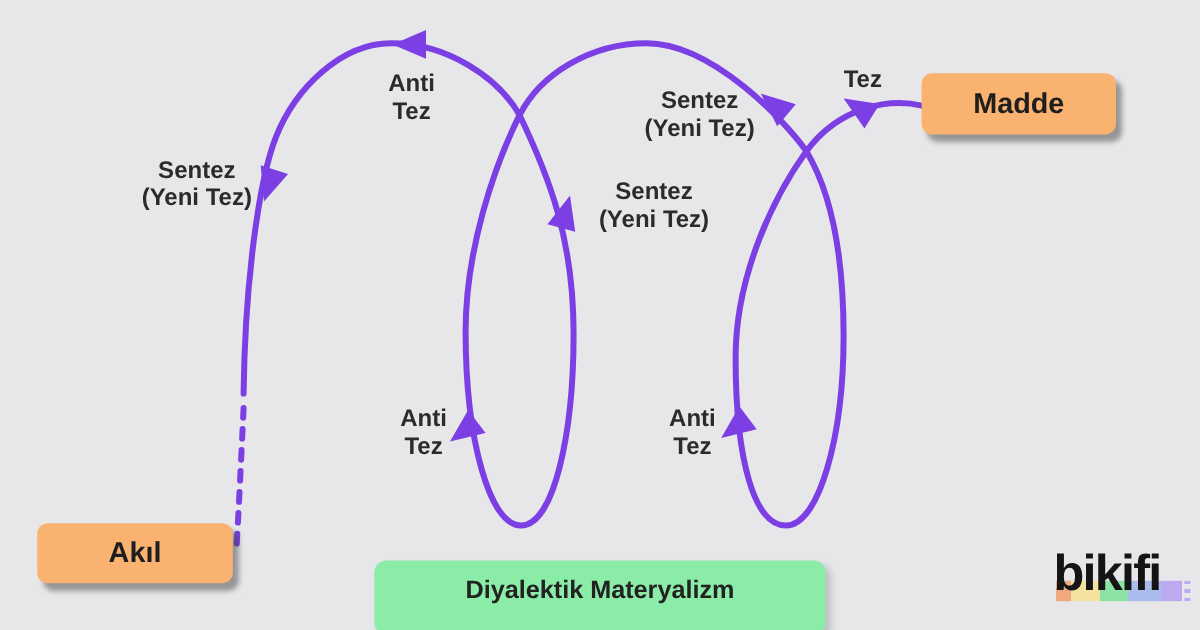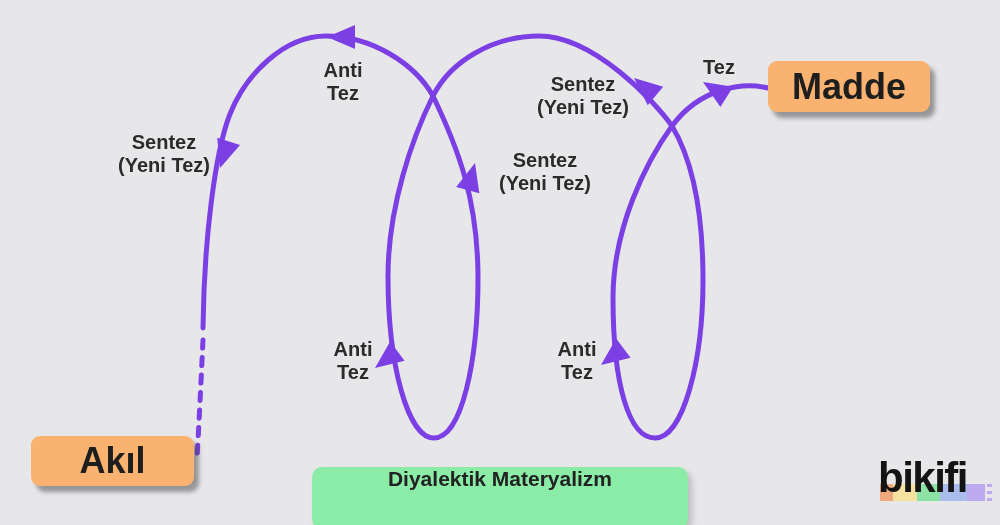--- a/index.html
+++ b/index.html
@@ -12,30 +12,30 @@
   .lbl{
     position:absolute;transform:translate(-50%,-50%);
     text-align:center;font-size:20px;line-height:23px;font-weight:600;
     color:#2b2b2b;white-space:nowrap;
   }
   .lbl span{display:block;}
   .node{
     position:absolute;display:flex;align-items:center;justify-content:center;
     background:#F9B26F;border-radius:9px;
     box-shadow:5px 6px 4px rgba(70,70,70,0.5);
-    font-size:36px;font-weight:bold;color:#1e1e1e;
+    font-size:24px;font-weight:bold;color:#1e1e1e;
   }
   .caption{
     position:absolute;left:312px;top:467px;width:376px;height:62px;
     background:#8BECA7;border-radius:10px;
     box-shadow:4px 4px 6px rgba(0,0,0,0.18);
     display:flex;align-items:flex-start;justify-content:center;
     font-size:21px;font-weight:bold;color:#222222;padding-top:0;
   }
-  .caption span{}
+  .caption span{margin-top:13px;}
   .logo{position:absolute;left:878px;top:468px;width:118px;height:50px;text-decoration:underline;}
   .logo .stripes{
     position:absolute;left:2px;top:16px;width:105px;height:17px;
     background:linear-gradient(90deg,
       #F0A97E 0%,#F0A97E 12%,
       #F5E2A0 12%,#F5E2A0 35%,
       #8CE2A4 35%,#8CE2A4 57%,
       #A9BCEC 57%,#A9BCEC 83%,
       #BCA9F0 83%,#BCA9F0 100%);
   }

